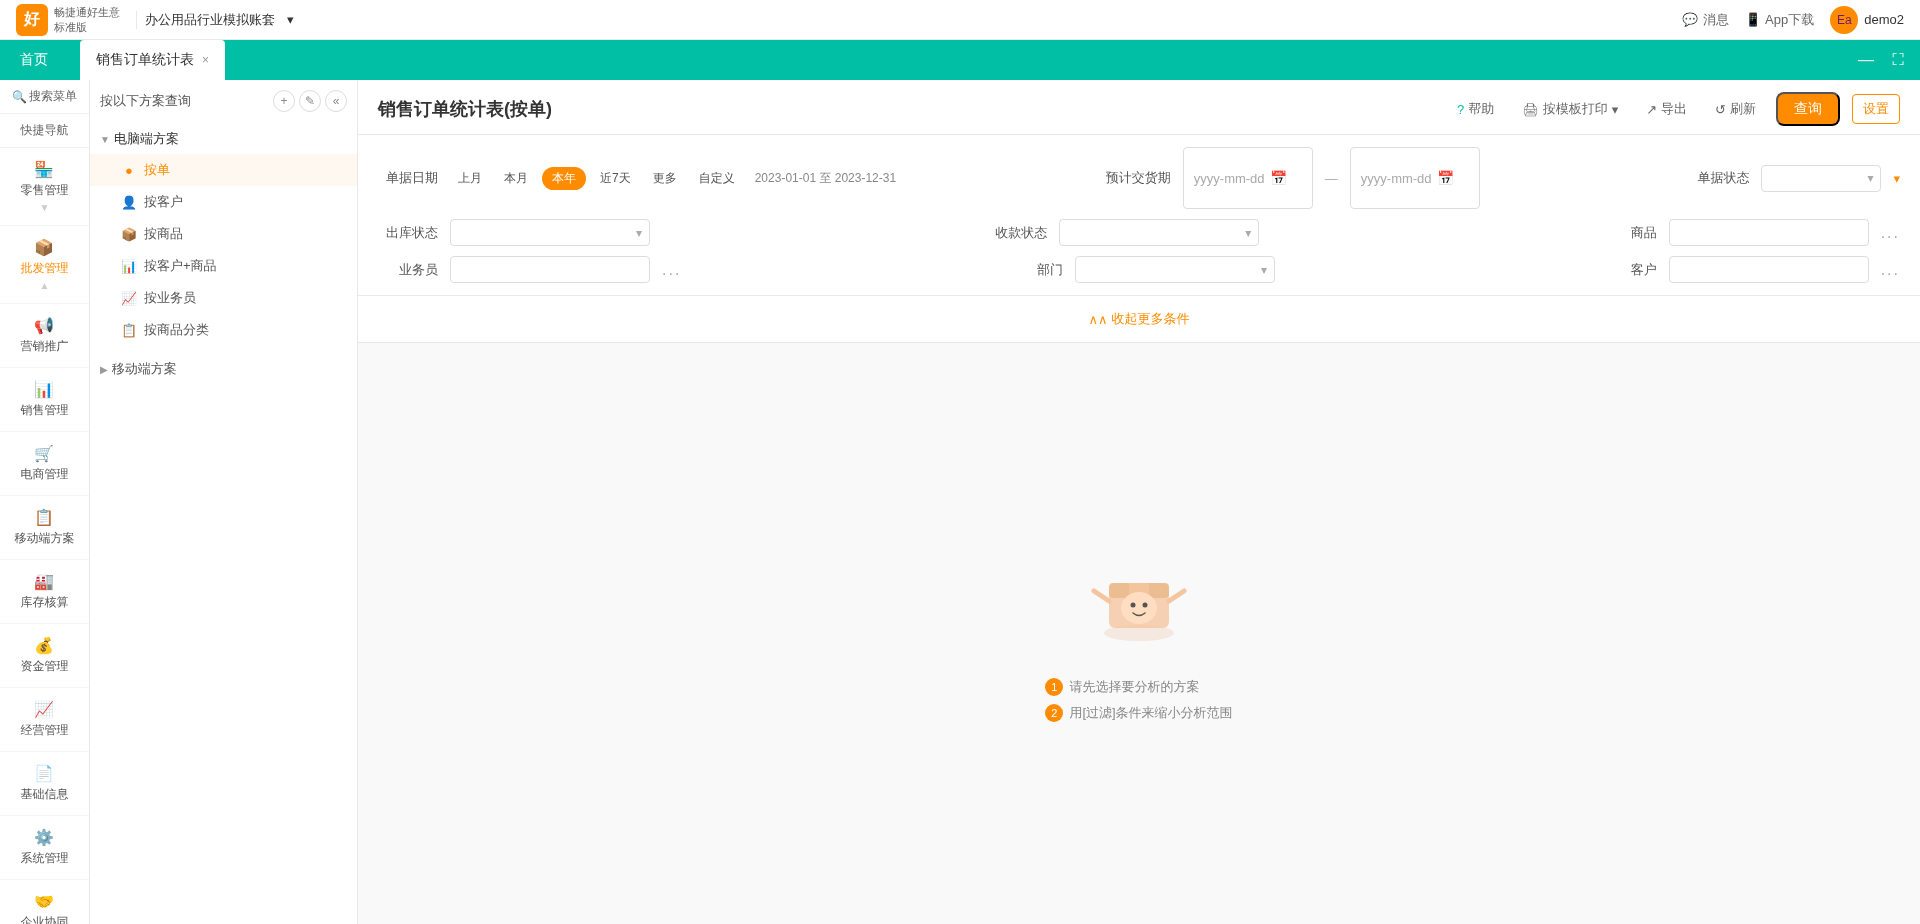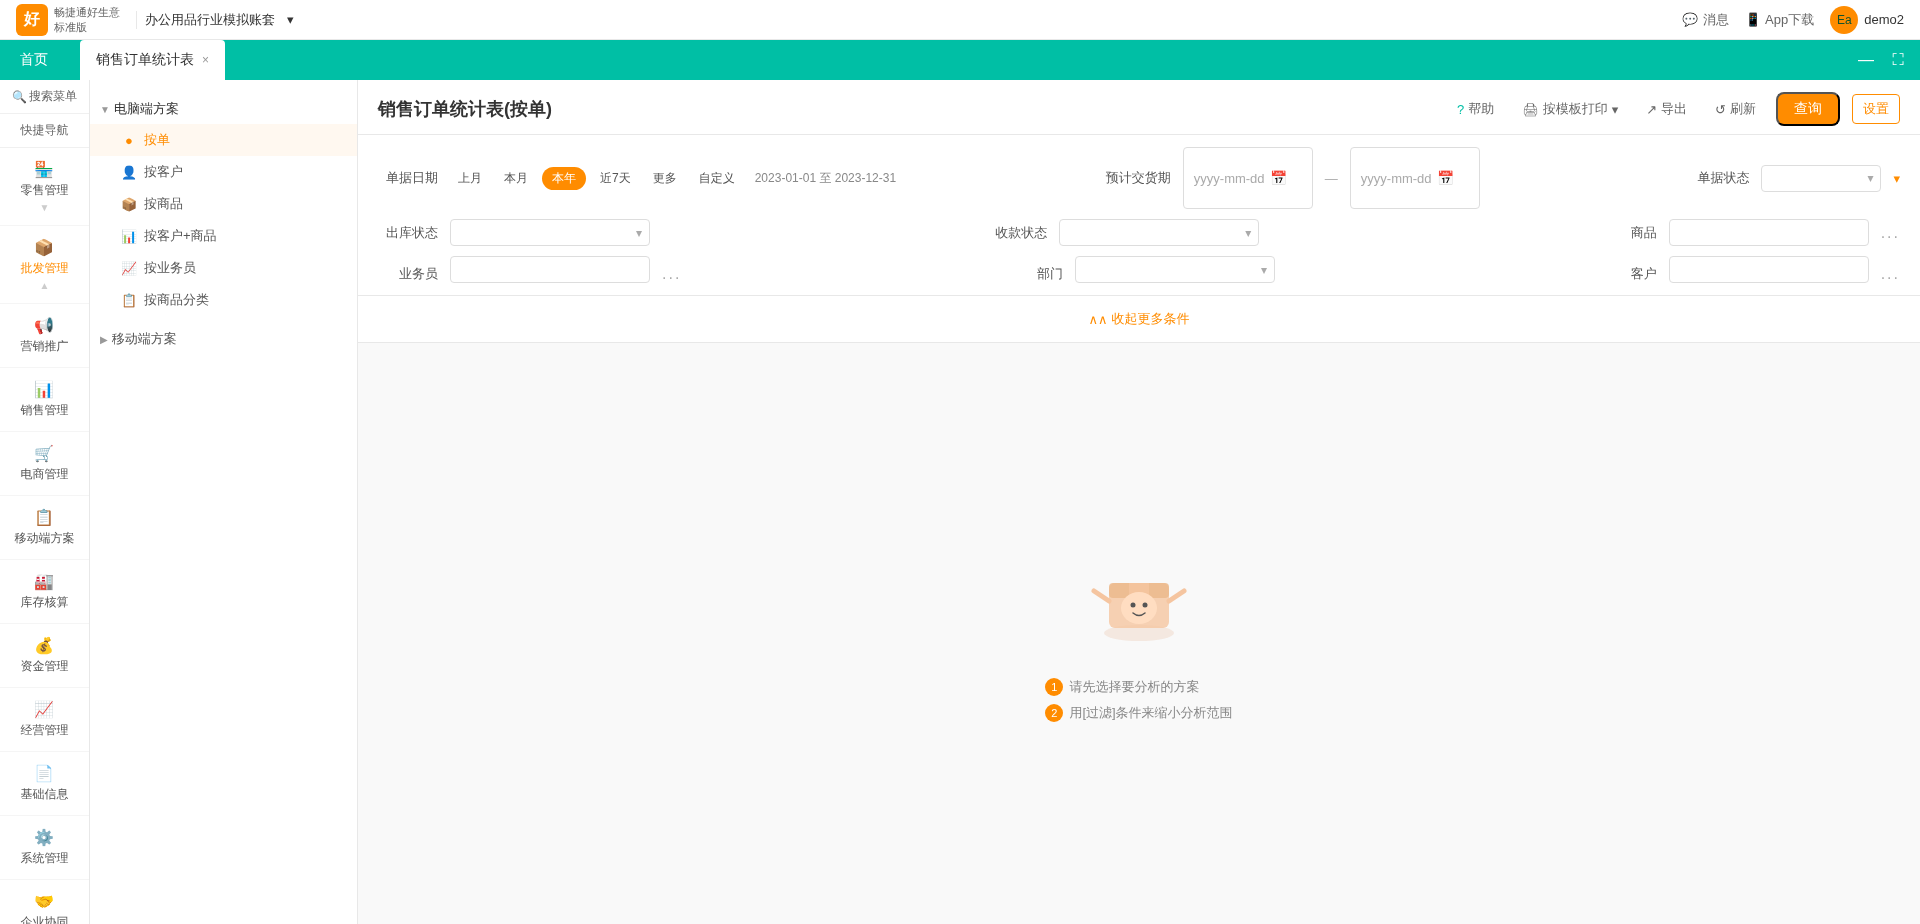--- a/index.html
+++ b/index.html
@@ -7,21 +7,21 @@
 
     
     .topbar { background: #fff; height: 40px; display: flex; align-items: center; padding: 0 16px; border-bottom: 1px solid #e8e8e8; justify-content: space-between; }
     .topbar-left { display: flex; align-items: center; gap: 8px; }
     .logo-area { display: flex; align-items: center; gap: 6px; }
     .logo-icon { width: 32px; height: 32px; background: #ff8c00; border-radius: 6px; display: flex; align-items: center; justify-content: center; color: #fff; font-size: 16px; font-weight: bold; }
     .logo-text { font-size: 11px; color: #666; line-height: 1.3; }
     .topbar-app-select { display: flex; align-items: center; gap: 12px; color: #333; font-size: 13px; cursor: pointer; padding: 0 8px; border-left: 1px solid #e8e8e8; margin-left: 8px; }
     .topbar-right { display: flex; align-items: center; gap: 16px; }
     .topbar-action { display: flex; align-items: center; gap: 4px; color: #666; font-size: 13px; cursor: pointer; }
-    .avatar { width: 28px; height: 28px; border-radius: 50%; background: #ff8c00; display: flex; align-items: center; justify-content: center; color: #14532d; font-size: 12px; }
+    .avatar { width: 28px; height: 28px; border-radius: 50%; background: #ff8c00; display: flex; align-items: center; justify-content: center; color: #701a75; font-size: 12px; }
     .user-name { font-size: 13px; color: #333; }
 
     
     .tabbar { background: #00bfa5; height: 40px; display: flex; align-items: center; padding: 0 0; position: relative; }
     .tab-home { padding: 0 20px; height: 36px; display: flex; align-items: center; color: #fff; font-size: 14px; cursor: pointer; }
     .tab-active { background: #fff; color: #333; height: 40px; display: flex; align-items: center; padding: 0 16px; font-size: 14px; border-radius: 4px 4px 0 0; margin-left: 12px; gap: 8px; cursor: pointer; }
     .tab-close { color: #999; font-size: 12px; cursor: pointer; }
     .tabbar-actions { position: absolute; right: 10px; display: flex; gap: 8px; }
     .tabbar-btn { color: #fff; font-size: 16px; cursor: pointer; width: 24px; height: 24px; display: flex; align-items: center; justify-content: center; }
 
@@ -63,21 +63,21 @@
     .main-panel-header { background: #fff; padding: 12px 20px 8px; border-bottom: 1px solid #e8e8e8; display: flex; align-items: center; justify-content: space-between; }
     .page-title { font-size: 18px; color: #333; font-weight: bold; }
     .header-actions { display: flex; gap: 12px; align-items: center; }
     .header-action-btn { display: flex; align-items: center; gap: 4px; font-size: 13px; color: #666; cursor: pointer; padding: 4px 8px; }
     .header-action-btn.primary { background: #ff8c00; color: #fff; border-radius: 8px; padding: 6px 16px; font-size: 14px; }
     .header-action-btn.secondary { border: 1px solid #ff8c00; color: #ff8c00; border-radius: 4px; padding: 5px 10px; background: #fff; font-size: 13px; }
 
     
     .filter-area { background: #fff; padding: 12px 20px; border-bottom: 1px solid #e8e8e8; }
     .filter-row { display: flex; align-items: center; gap: 12px; margin-bottom: 10px; }
-    .filter-row:last-child { margin-bottom: 0; align-items: flex-end; }
+    .filter-row:last-child { margin-bottom: 0; }
     .filter-label { font-size: 13px; color: #555; white-space: nowrap; min-width: 60px; text-align: right; }
     .filter-date-group { display: flex; align-items: center; gap: 6px; }
     .date-btn { padding: 4px 8px; font-size: 12px; color: #555; cursor: pointer; border-radius: 3px; }
     .date-btn.active { background: #ff8c00; color: #fff; border-radius: 12px; padding: 3px 10px; }
     .date-range { font-size: 12px; color: #888; }
     .filter-input { border: 1px solid #ddd; border-radius: 4px; padding: 5px 10px; font-size: 13px; color: #333; background: #fff; min-width: 120px; outline: none; }
     .filter-select { border: 1px solid #ddd; border-radius: 4px; padding: 5px 28px 5px 10px; font-size: 13px; color: #333; background: #fff; appearance: none; outline: none; cursor: pointer; position: relative; min-width: 120px; }
     .filter-select-wrap { position: relative; display: inline-block; }
     .filter-select-wrap::after { content: "▾"; position: absolute; right: 8px; top: 50%; transform: translateY(-50%); color: #aaa; pointer-events: none; font-size: 12px; }
     .filter-date-input { border: 1px solid #ddd; border-radius: 4px; padding: 22px 10px; font-size: 13px; color: #aaa; background: #fff; min-width: 130px; outline: none; display: flex; align-items: center; gap: 6px; cursor: pointer; }
@@ -204,20 +204,28 @@
     <div class="sidebar-menu-item">
       <span class="menu-icon">🤝</span>
       <span class="menu-label">企业协同</span>
     </div>
 
   </div>
 
   <div class="content">
 
     <div class="left-panel">
+      <div class="left-panel-header">
+        <span class="left-panel-title">按以下方案查询</span>
+        <div class="left-panel-actions">
+          <button class="left-panel-action-btn">+</button>
+          <button class="left-panel-action-btn">✎</button>
+          <button class="left-panel-action-btn">«</button>
+        </div>
+      </div>
 
       <div class="solution-group">
         <div class="solution-group-header">
           <span class="expand-icon">▼</span>
           <span>电脑端方案</span>
         </div>
         <div class="solution-item active">
           <span class="sol-icon" style="color:#ff8c00;">●</span>
           <span>按单</span>
         </div>

